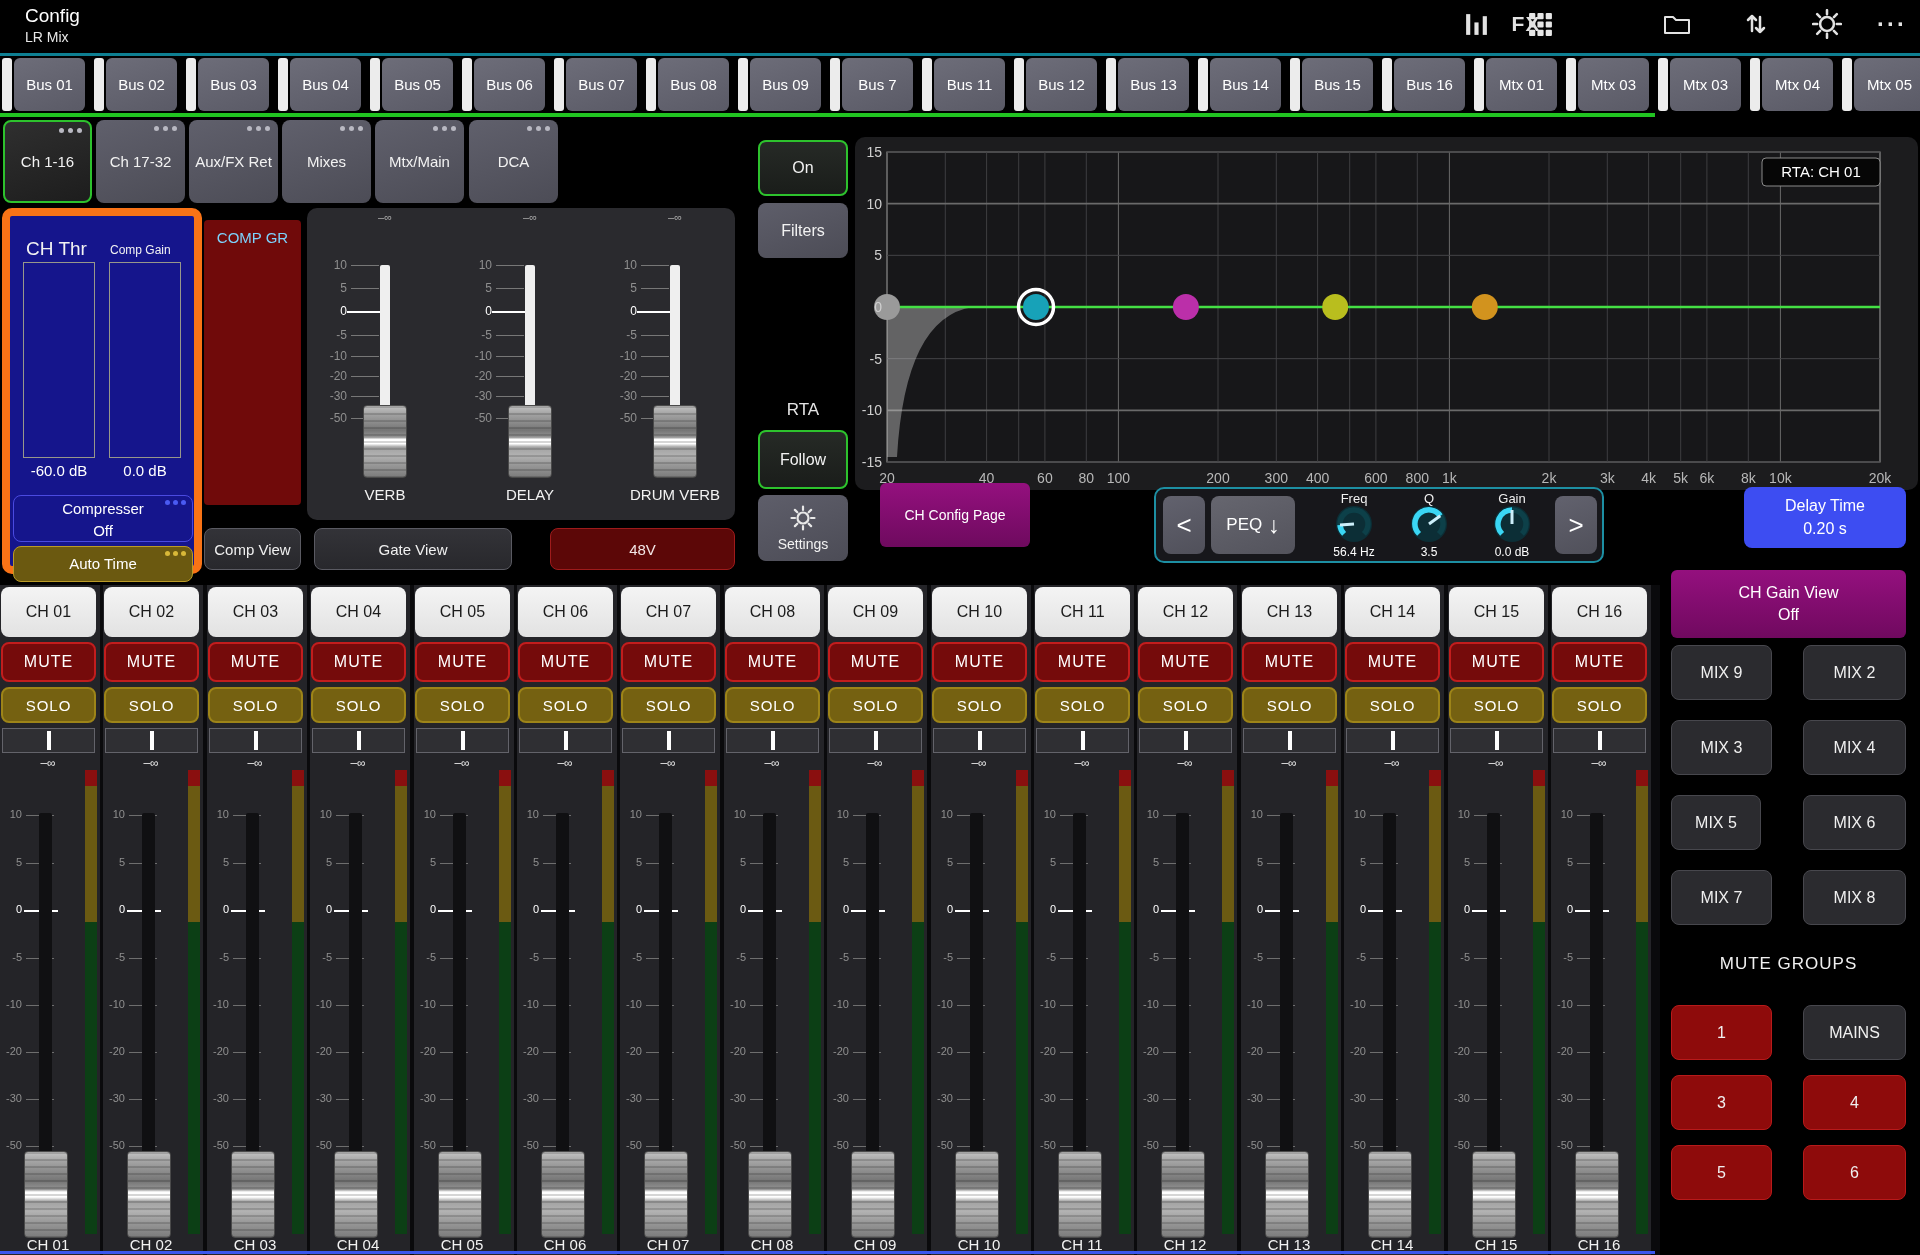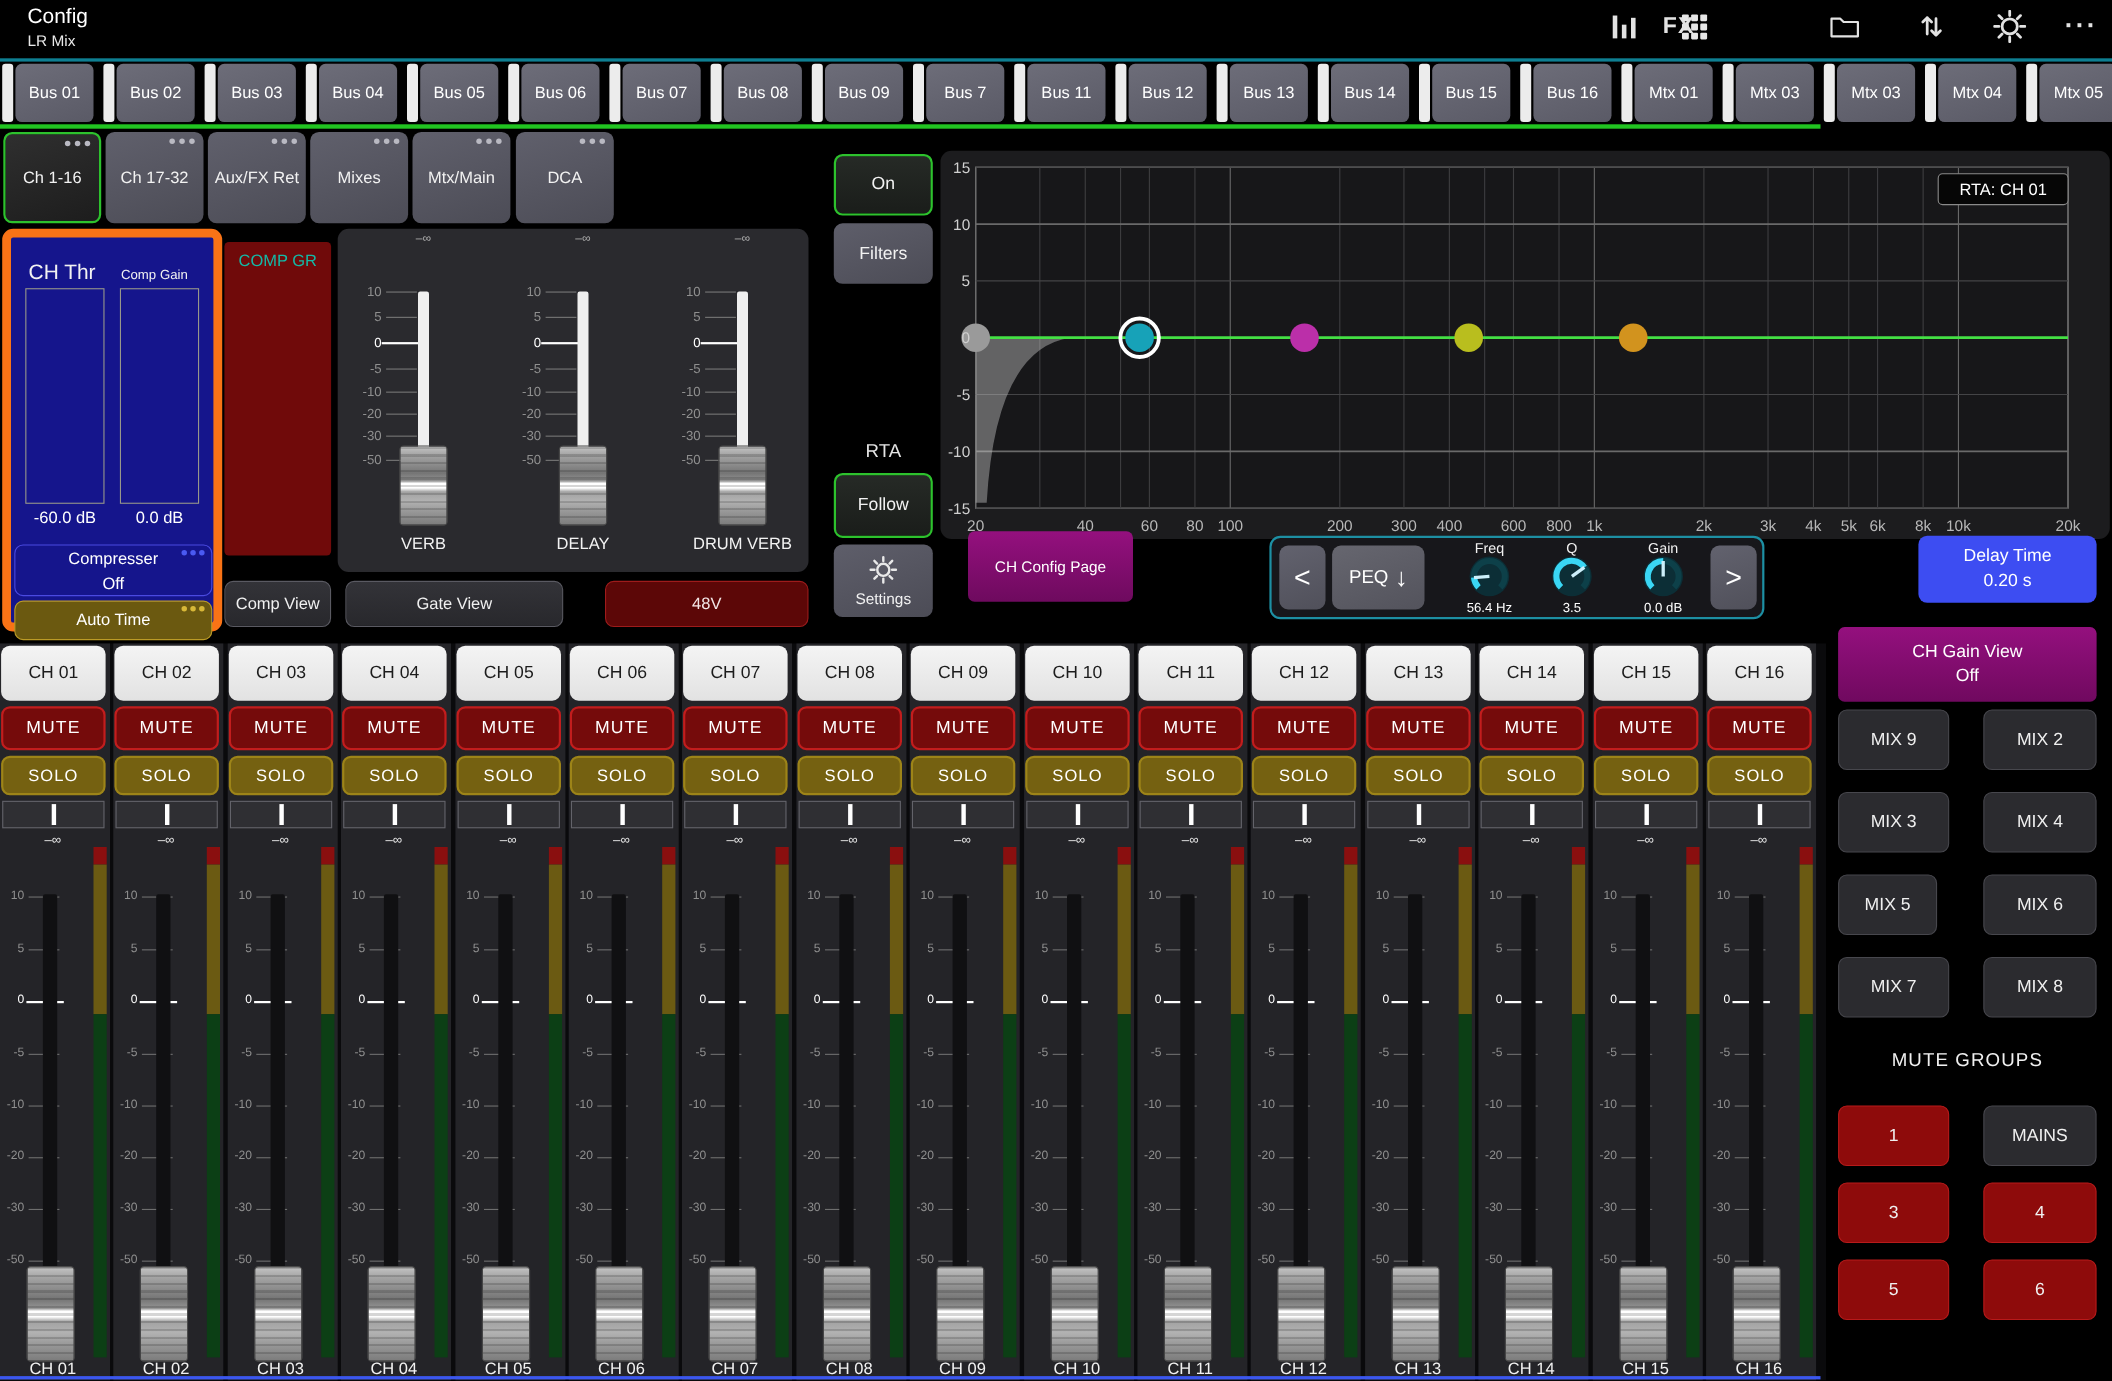--- a/index.html
+++ b/index.html
@@ -39,21 +39,21 @@
   .cp-value{position:absolute;top:246px;width:72px;text-align:center;font-size:15px;color:#fff;}
   .navy-btn{position:absolute;left:3px;width:180px;border:1px solid #4a4ae0;border-radius:8px;
     box-sizing:border-box;background:#15158c;color:#fff;text-align:center;}
   #comp-btn{top:279px;height:47px;font-size:15px;line-height:1.45;padding-top:2px;}
   #autotime-btn{top:330px;height:36px;background:#6b5910;border:1px solid #bb9b26;font-size:15px;line-height:34px;}
   .btn-dots{position:absolute;top:4px;right:6px;display:flex;gap:3px;}
   .btn-dots i{width:5px;height:5px;border-radius:50%;}
   #comp-btn .btn-dots i{background:#4a5af2;}
   #autotime-btn .btn-dots i{background:#d8b838;}
   #compgr-panel{left:204px;top:220px;width:97px;height:285px;background:#700a0a;border-radius:4px;
-    text-align:center;font-size:15px;color:#14b8a6;padding-top:9px;box-sizing:border-box;}
+    text-align:center;font-size:15px;color:#7dd3fc;padding-top:9px;box-sizing:border-box;}
   .gray-btn{background:linear-gradient(180deg,#333338 0%,#28282c 100%);border:1px solid #5a5a62;
     border-radius:8px;color:#f0f0f0;display:flex;align-items:center;justify-content:center;box-sizing:border-box;}
   #compview-btn{left:204px;top:528px;width:97px;height:42px;font-size:15px;}
   #gateview-btn{left:314px;top:528px;width:198px;height:42px;font-size:15px;}
   #phantom-btn{left:550px;top:528px;width:185px;height:42px;background:#5c0707;border:1px solid #9e1b1b;
     border-radius:8px;color:#f3e6e6;font-size:15px;display:flex;align-items:center;justify-content:center;box-sizing:border-box;}
   
   #sends-panel{left:307px;top:208px;width:428px;height:312px;background:#2a2a2e;border-radius:10px;}
   .sf-value{position:absolute;width:30px;text-align:center;font-size:11px;color:#aaa;top:3px;}
   .sf-ticknum{position:absolute;width:32px;text-align:right;font-size:12px;color:#8f8f8f;}

